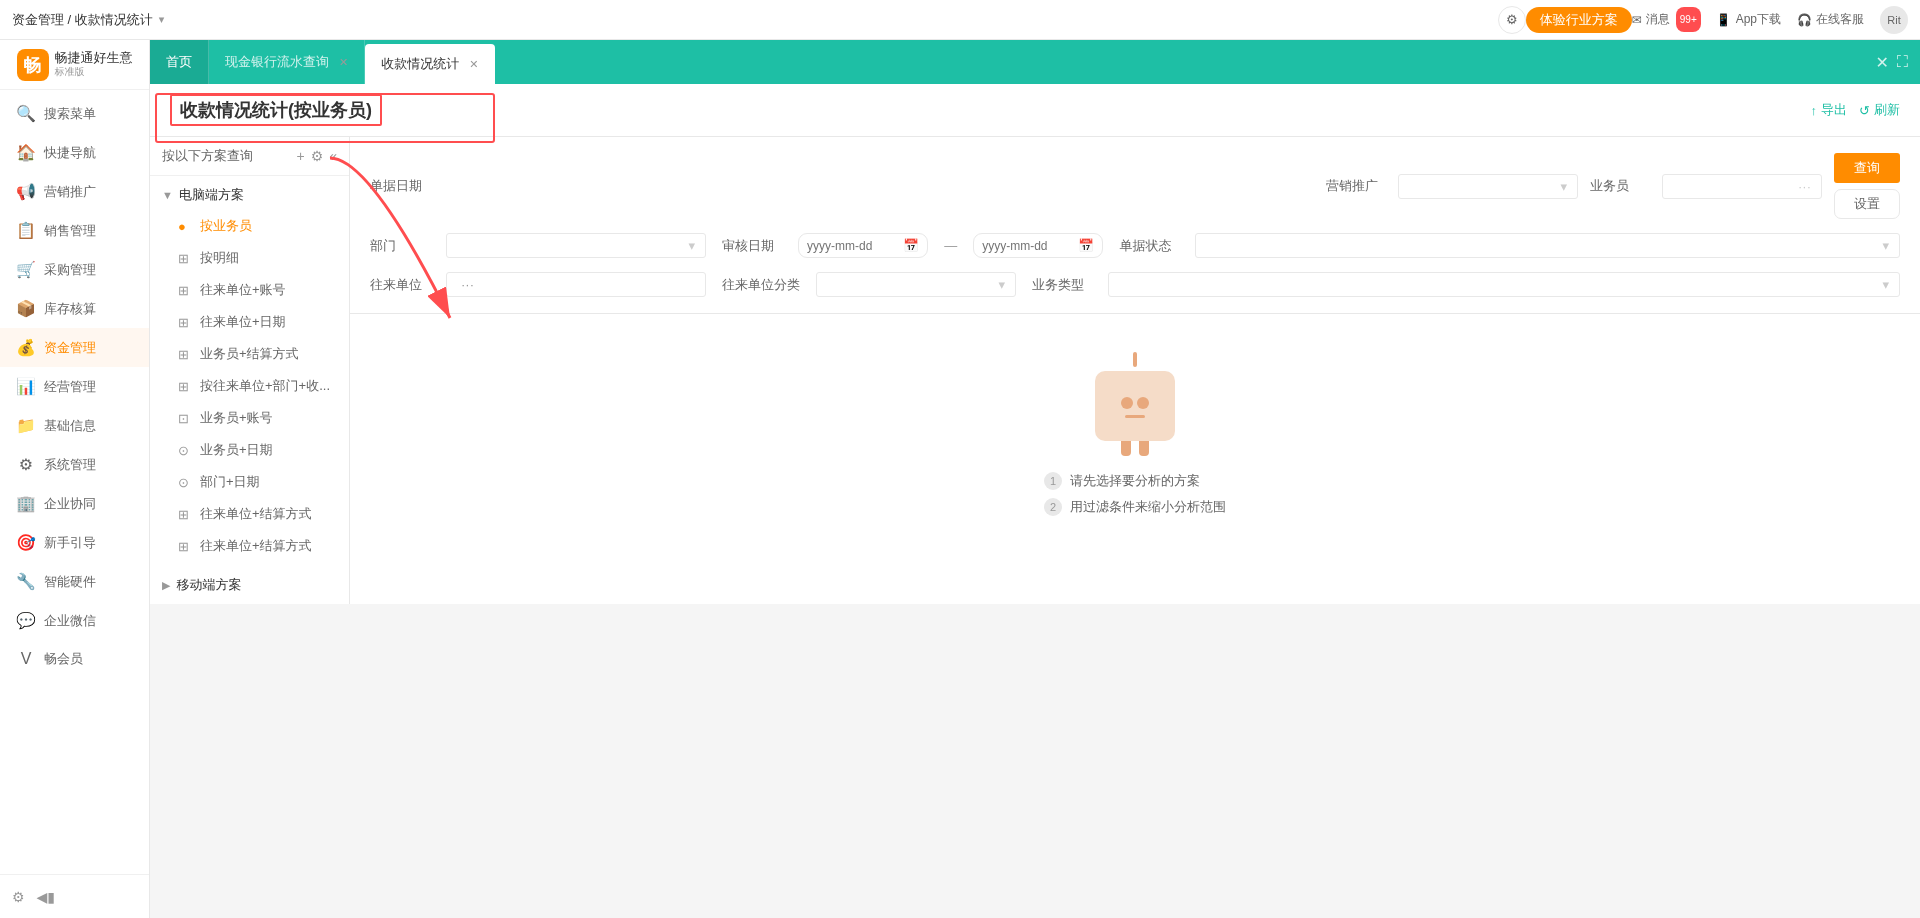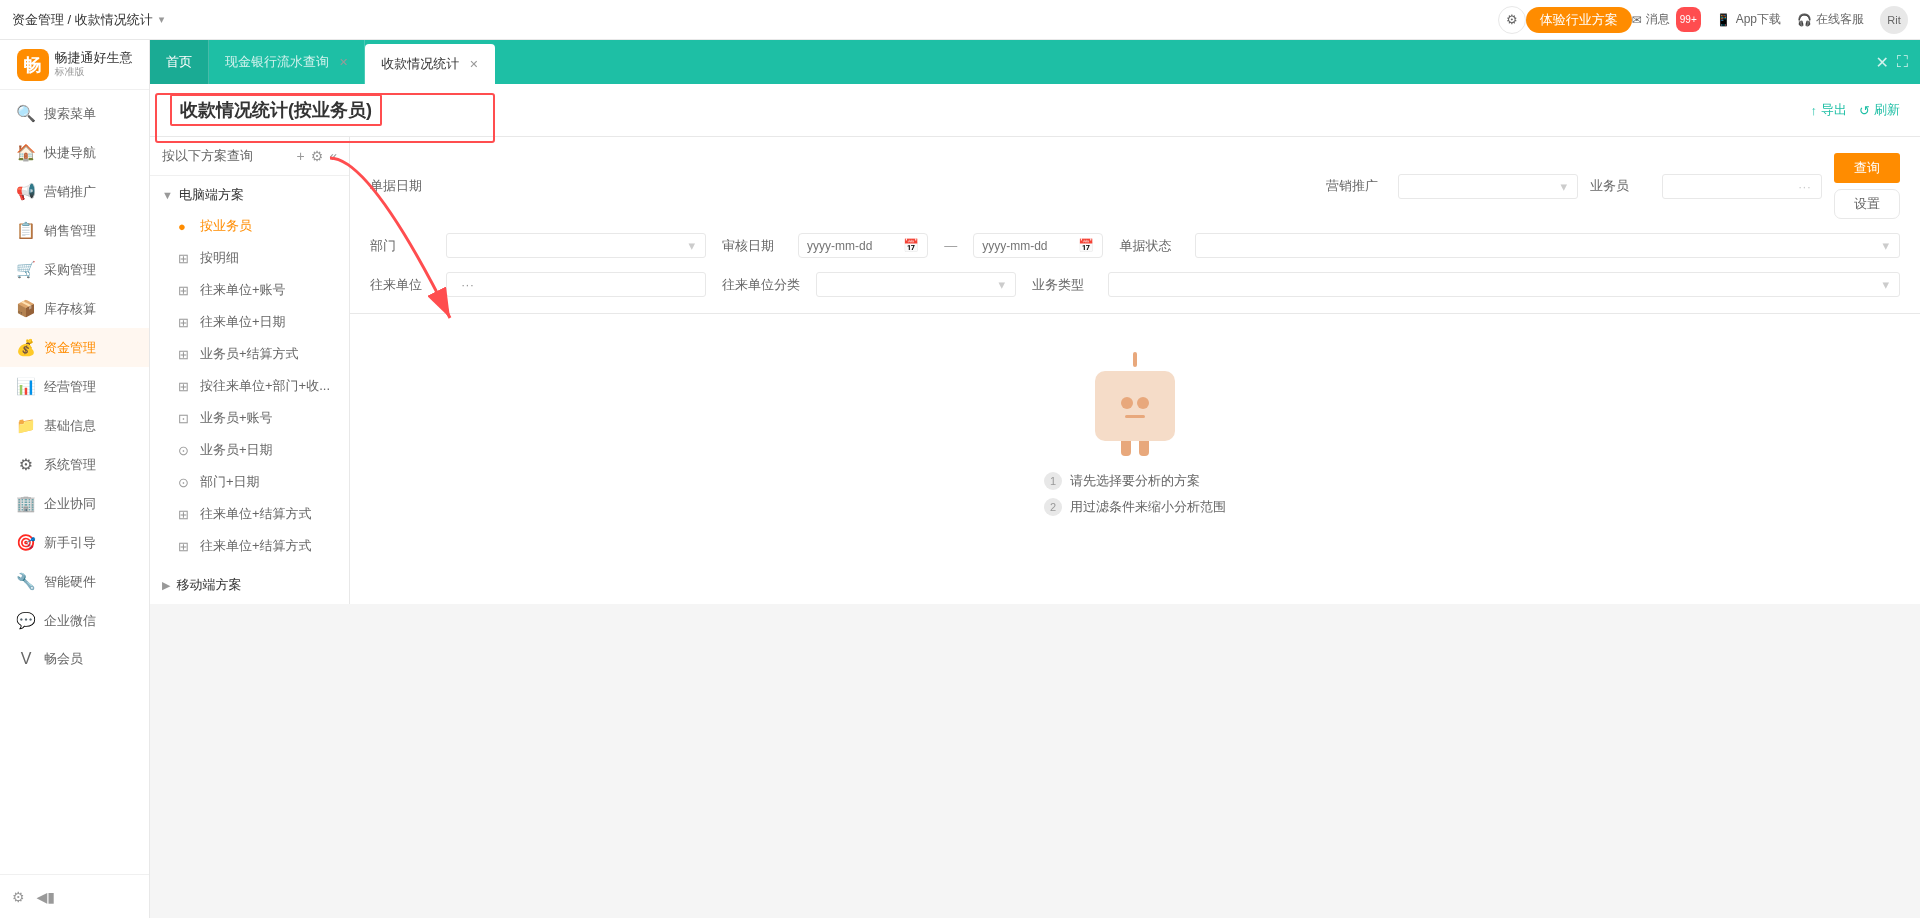--- a/index.html
+++ b/index.html
@@ -122,21 +122,21 @@
     .date-btn.active { background: #ff8c00; color: #fff; border-color: #ff8c00; }
     .date-range { font-size: 12px; color: #666; }
     .filter-select {
       display: flex; align-items: center; border: 1px solid #e8e8e8; border-radius: 3px;
       padding: 4px 10px; cursor: pointer; background: #fff; min-width: 200px;
       justify-content: space-between; color: #999; font-size: 13px;
     }
     .filter-select .arrow { color: #ccc; }
     .date-input-group {
       display: flex; align-items: center; gap: 6px; border: 1px solid #e8e8e8;
-      border-radius: 4px; padding: 4px 8px; background: #fff;
+      border-radius: 9px; padding: 4px 8px; background: #fff;
     }
     .date-input { border: none; outline: none; font-size: 12px; color: #ccc; width: 90px; }
     .date-sep { color: #999; }
     .filter-input-area {
       display: flex; align-items: center; border: 1px solid #e8e8e8; border-radius: 3px;
       padding: 4px 10px; background: #fff; min-width: 260px;
     }
     .more-dots { color: #999; margin-left: 4px; cursor: pointer; }
     .collapse-bar {
       text-align: center; padding: 8px; cursor: pointer; color: #666; font-size: 13px;

